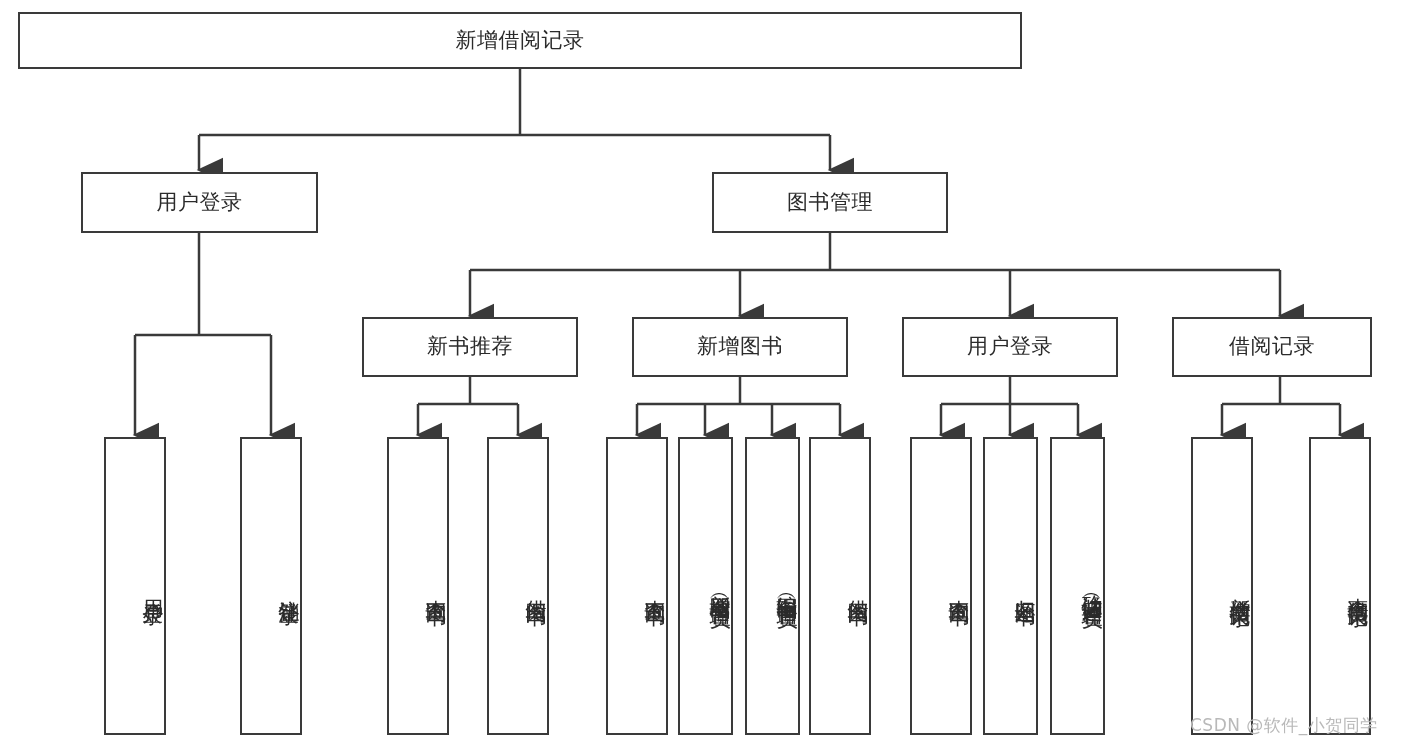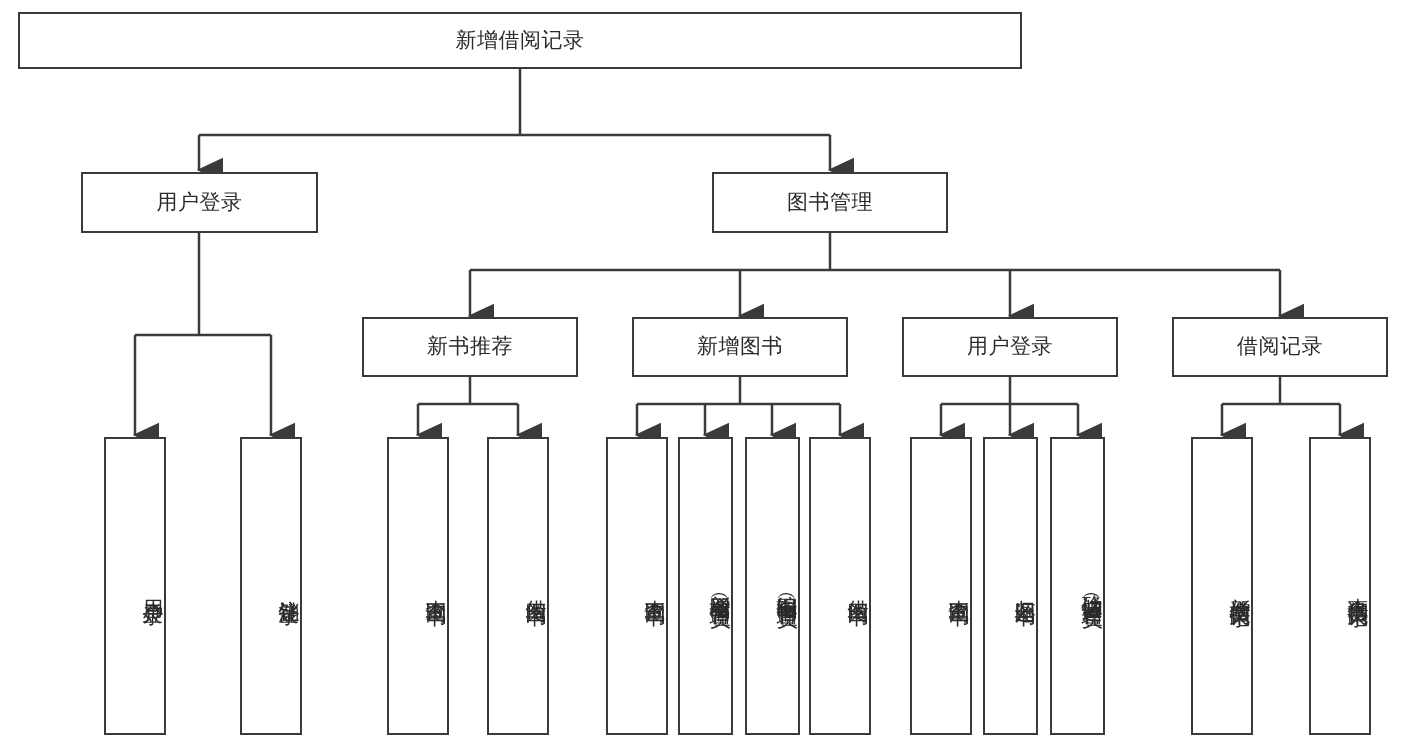--- a/index.html
+++ b/index.html
@@ -131,21 +131,21 @@
 
   <div class="node node-h" style="left:362px; top:317px; width:216px; height:60px;align-items:center;">
     <span>新书推荐</span>
   </div>
   <div class="node node-h" style="left:632px; top:317px; width:216px; height:60px;">
     <span>新增图书</span>
   </div>
   <div class="node node-h" style="left:902px; top:317px; width:216px; height:60px;">
     <span>用户登录</span>
   </div>
-  <div class="node node-h" style="left:1172px; top:317px; width:216px; height:60px;justify-content:center;">
+  <div class="node node-h" style="left:1172px; top:317px; width:200px; height:60px;justify-content:center;">
     <span>借阅记录</span>
   </div>
 
   <div class="node node-v" style="left:104px; top:437px; width:62px; height:298px;">
     <span>用户登录</span>
   </div>
   <div class="node node-v" style="left:240px; top:437px; width:62px; height:298px;">
     <span>注销登录</span>
   </div>
 
@@ -179,14 +179,15 @@
     <span>确认归还（管理员）</span>
   </div>
 
   <div class="node node-v" style="left:1191px; top:437px; width:62px; height:298px;">
     <span>新增借阅记录</span>
   </div>
   <div class="node node-v" style="left:1309px; top:437px; width:62px; height:298px;">
     <span>查询借阅记录</span>
   </div>
 
+  <div class="watermark" style="left:1190px; top:714px;">CSDN @软件_小贺同学</div>
 
 </div>
 
 </body></html>

